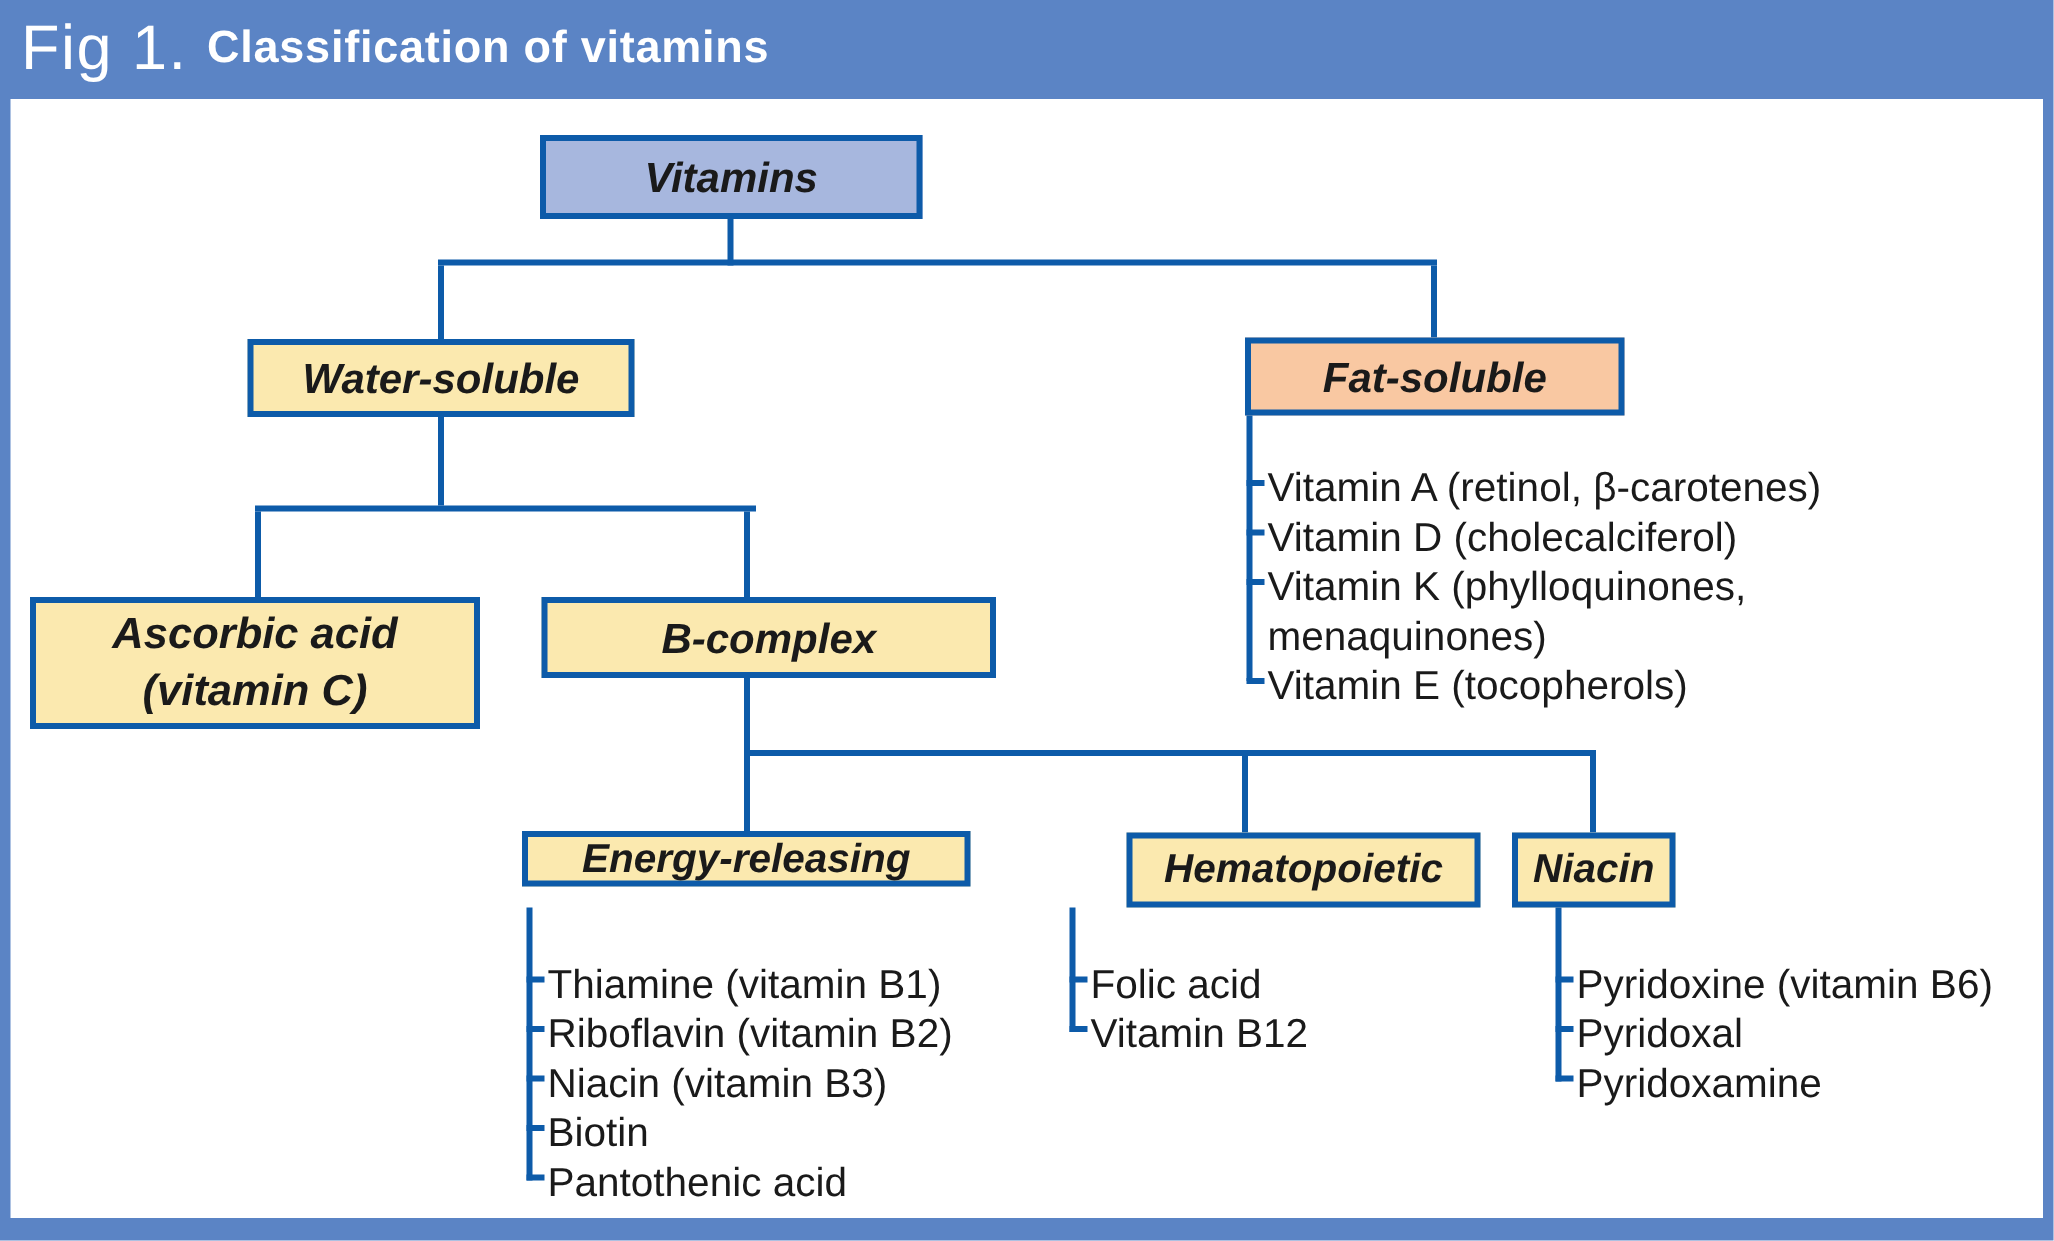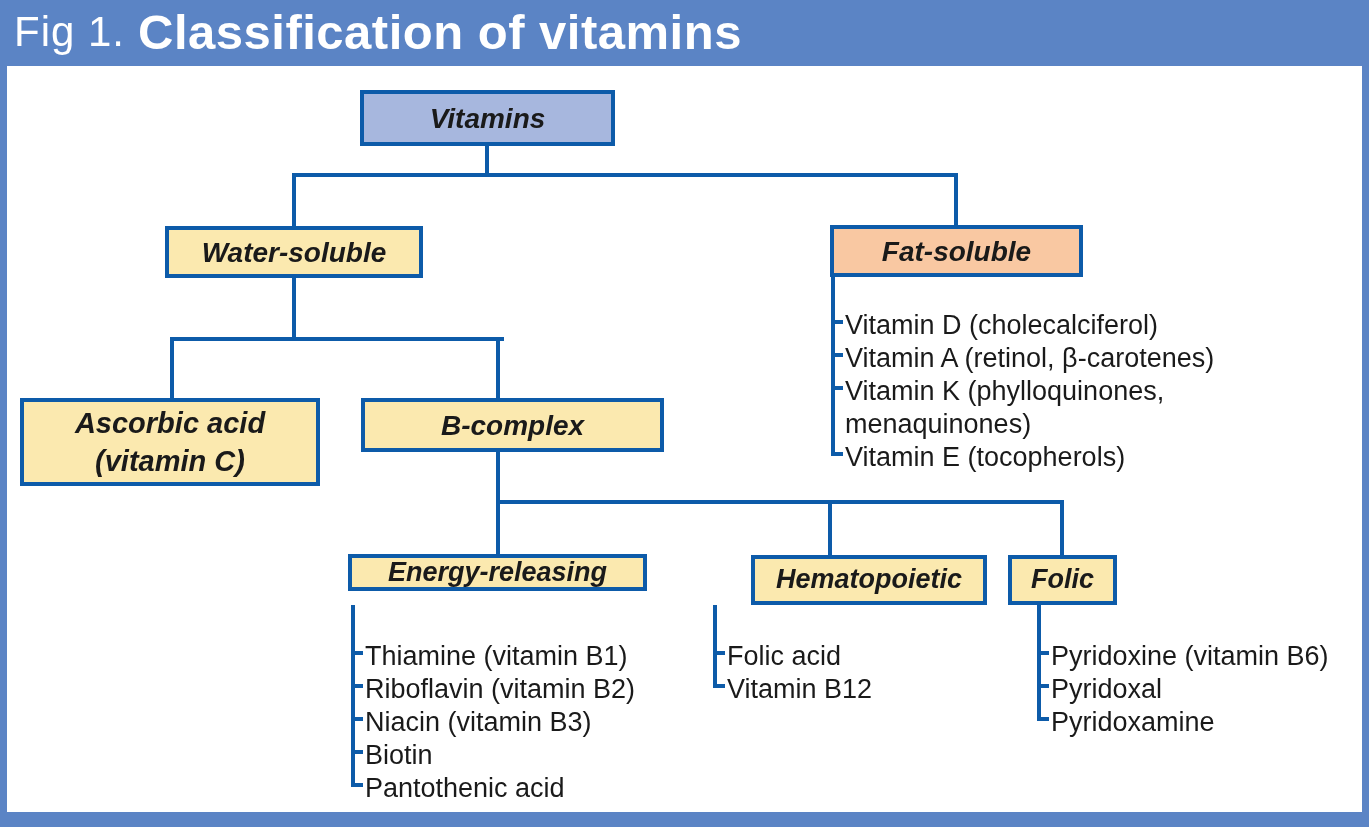--- a/index.html
+++ b/index.html
@@ -17,21 +17,21 @@
     position:relative;width:1369px;height:827px;overflow:hidden;
     background:var(--frame-blue);
     font-family:"Liberation Sans",sans-serif;
   }
   .header{
     position:absolute;left:14px;top:0;height:64px;
     display:flex;align-items:center;gap:13px;color:var(--header-text);
     white-space:nowrap;
   }
   .fig-label{font-size:42px;font-weight:300;letter-spacing:1px;}
-  .fig-title{font-size:49px;font-weight:700;letter-spacing:.5px;}
+  .fig-title{font-size:30px;font-weight:700;letter-spacing:.5px;}
   .panel{
     position:absolute;left:7px;top:66px;width:1355px;height:746px;
     background:var(--panel-bg);
   }
   .node{
     position:absolute;box-sizing:border-box;
     border:4px solid var(--line-blue);
     display:flex;flex-direction:column;align-items:center;justify-content:center;
     text-align:center;font-weight:700;font-size:28px;color:var(--text);
     line-height:1.25;
@@ -99,28 +99,28 @@
 
   <div class="node fill-yellow" style="left:348px;top:554px;width:299px;height:37px;font-size:27px;">
     <span>Energy-releasing</span>
   </div>
 
   <div class="node fill-yellow" style="left:712px;top:555px;width:236px;height:50px;font-size:27px;margin-left:39px;">
     <span>Hematopoietic</span>
   </div>
 
   <div class="node fill-yellow" style="left:1008px;top:555px;width:109px;height:50px;font-size:27px;">
-    <span>Folic</span>
+    <span>Niacin</span>
   </div>
 
   <div class="vlist" style="left:831px;top:309px;width:470px;">
     <div class="line" style="top:-32px;height:177px;"></div>
     <ul>
+        <li>Vitamin A (retinol, β-carotenes)</li>
         <li>Vitamin D (cholecalciferol)</li>
-        <li>Vitamin A (retinol, β-carotenes)</li>
         <li>Vitamin K (phylloquinones, menaquinones)</li>
         <li>Vitamin E (tocopherols)</li>
       </ul>
   </div>
 
   <div class="vlist" style="left:351px;top:640px;width:330px;">
     <div class="line" style="top:-35px;height:182px;"></div>
     <ul>
         <li>Thiamine (vitamin B1)</li>
         <li>Riboflavin (vitamin B2)</li>

